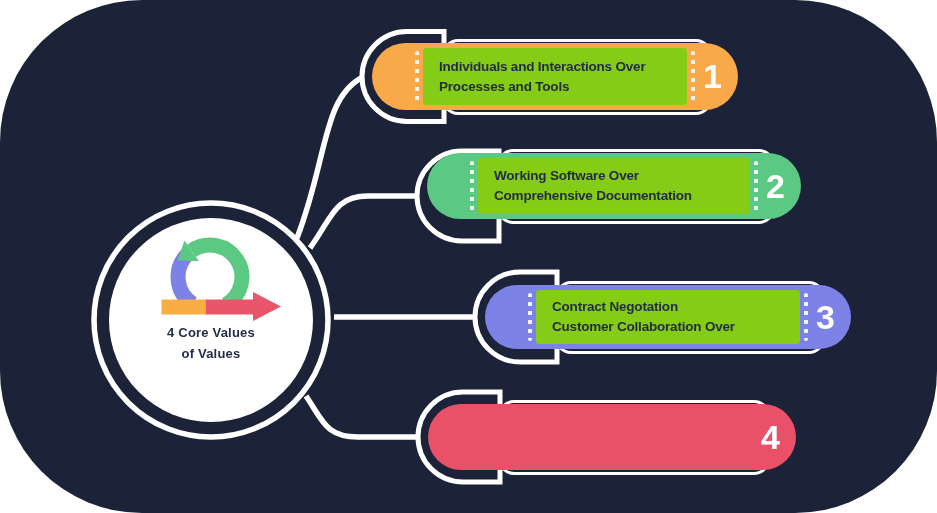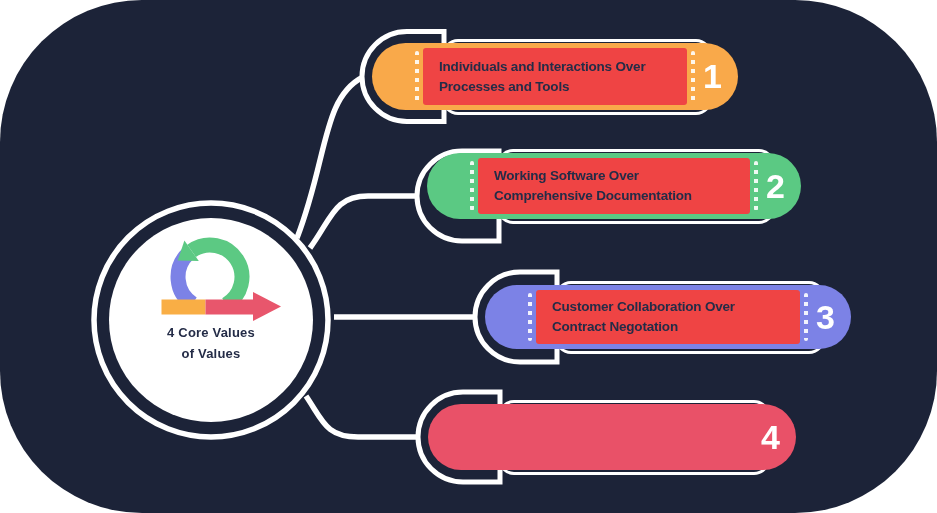--- a/index.html
+++ b/index.html
@@ -21,21 +21,21 @@
   }
 
   .pill { position:absolute; }
   .pill .hl {
     position:absolute; left:70px; right:26px; top:-4.5px; bottom:-4.5px;
     border:3px solid #ffffff; border-radius:16px;
   }
   .pill .body { position:absolute; inset:0; border-radius:37px; }
   .pill .box {
     position:absolute; left:51px; right:51px; top:5px; bottom:5px;
-    background:#ef4444; border-radius:3px; box-sizing:border-box;
+    background:#84cc16; border-radius:3px; box-sizing:border-box;
     display:flex; flex-direction:column; justify-content:center; padding-left:16px;
   }
   .pill .box::before, .pill .box::after {
     content:""; position:absolute; top:3px; bottom:3px; width:4px; border-radius:2px;
     background:repeating-linear-gradient(180deg, rgba(255,255,255,.9) 0 4px, rgba(255,255,255,0) 4px 9px);
   }
   .pill .box::before { left:-8px; }
   .pill .box::after  { right:-8px; }
   .lbl div {
     font-size:13.5px; font-weight:bold; color:#242C47;
@@ -110,22 +110,22 @@
       </div>
     </div>
     <div class="num">2</div>
   </div>
 
   <div class="pill p3">
     <div class="hl"></div>
     <div class="body" style="background: rgb(124, 130, 230);"></div>
     <div class="box">
       <div class="lbl">
+        <div>Contract Negotation</div>
         <div>Customer Collaboration Over</div>
-        <div>Contract Negotation</div>
       </div>
     </div>
     <div class="num">3</div>
   </div>
 
   <div class="pill p4">
     <div class="hl"></div>
     <div class="body" style="background: rgb(233, 81, 104);"></div>
     <div class="num">4</div>
   </div>

